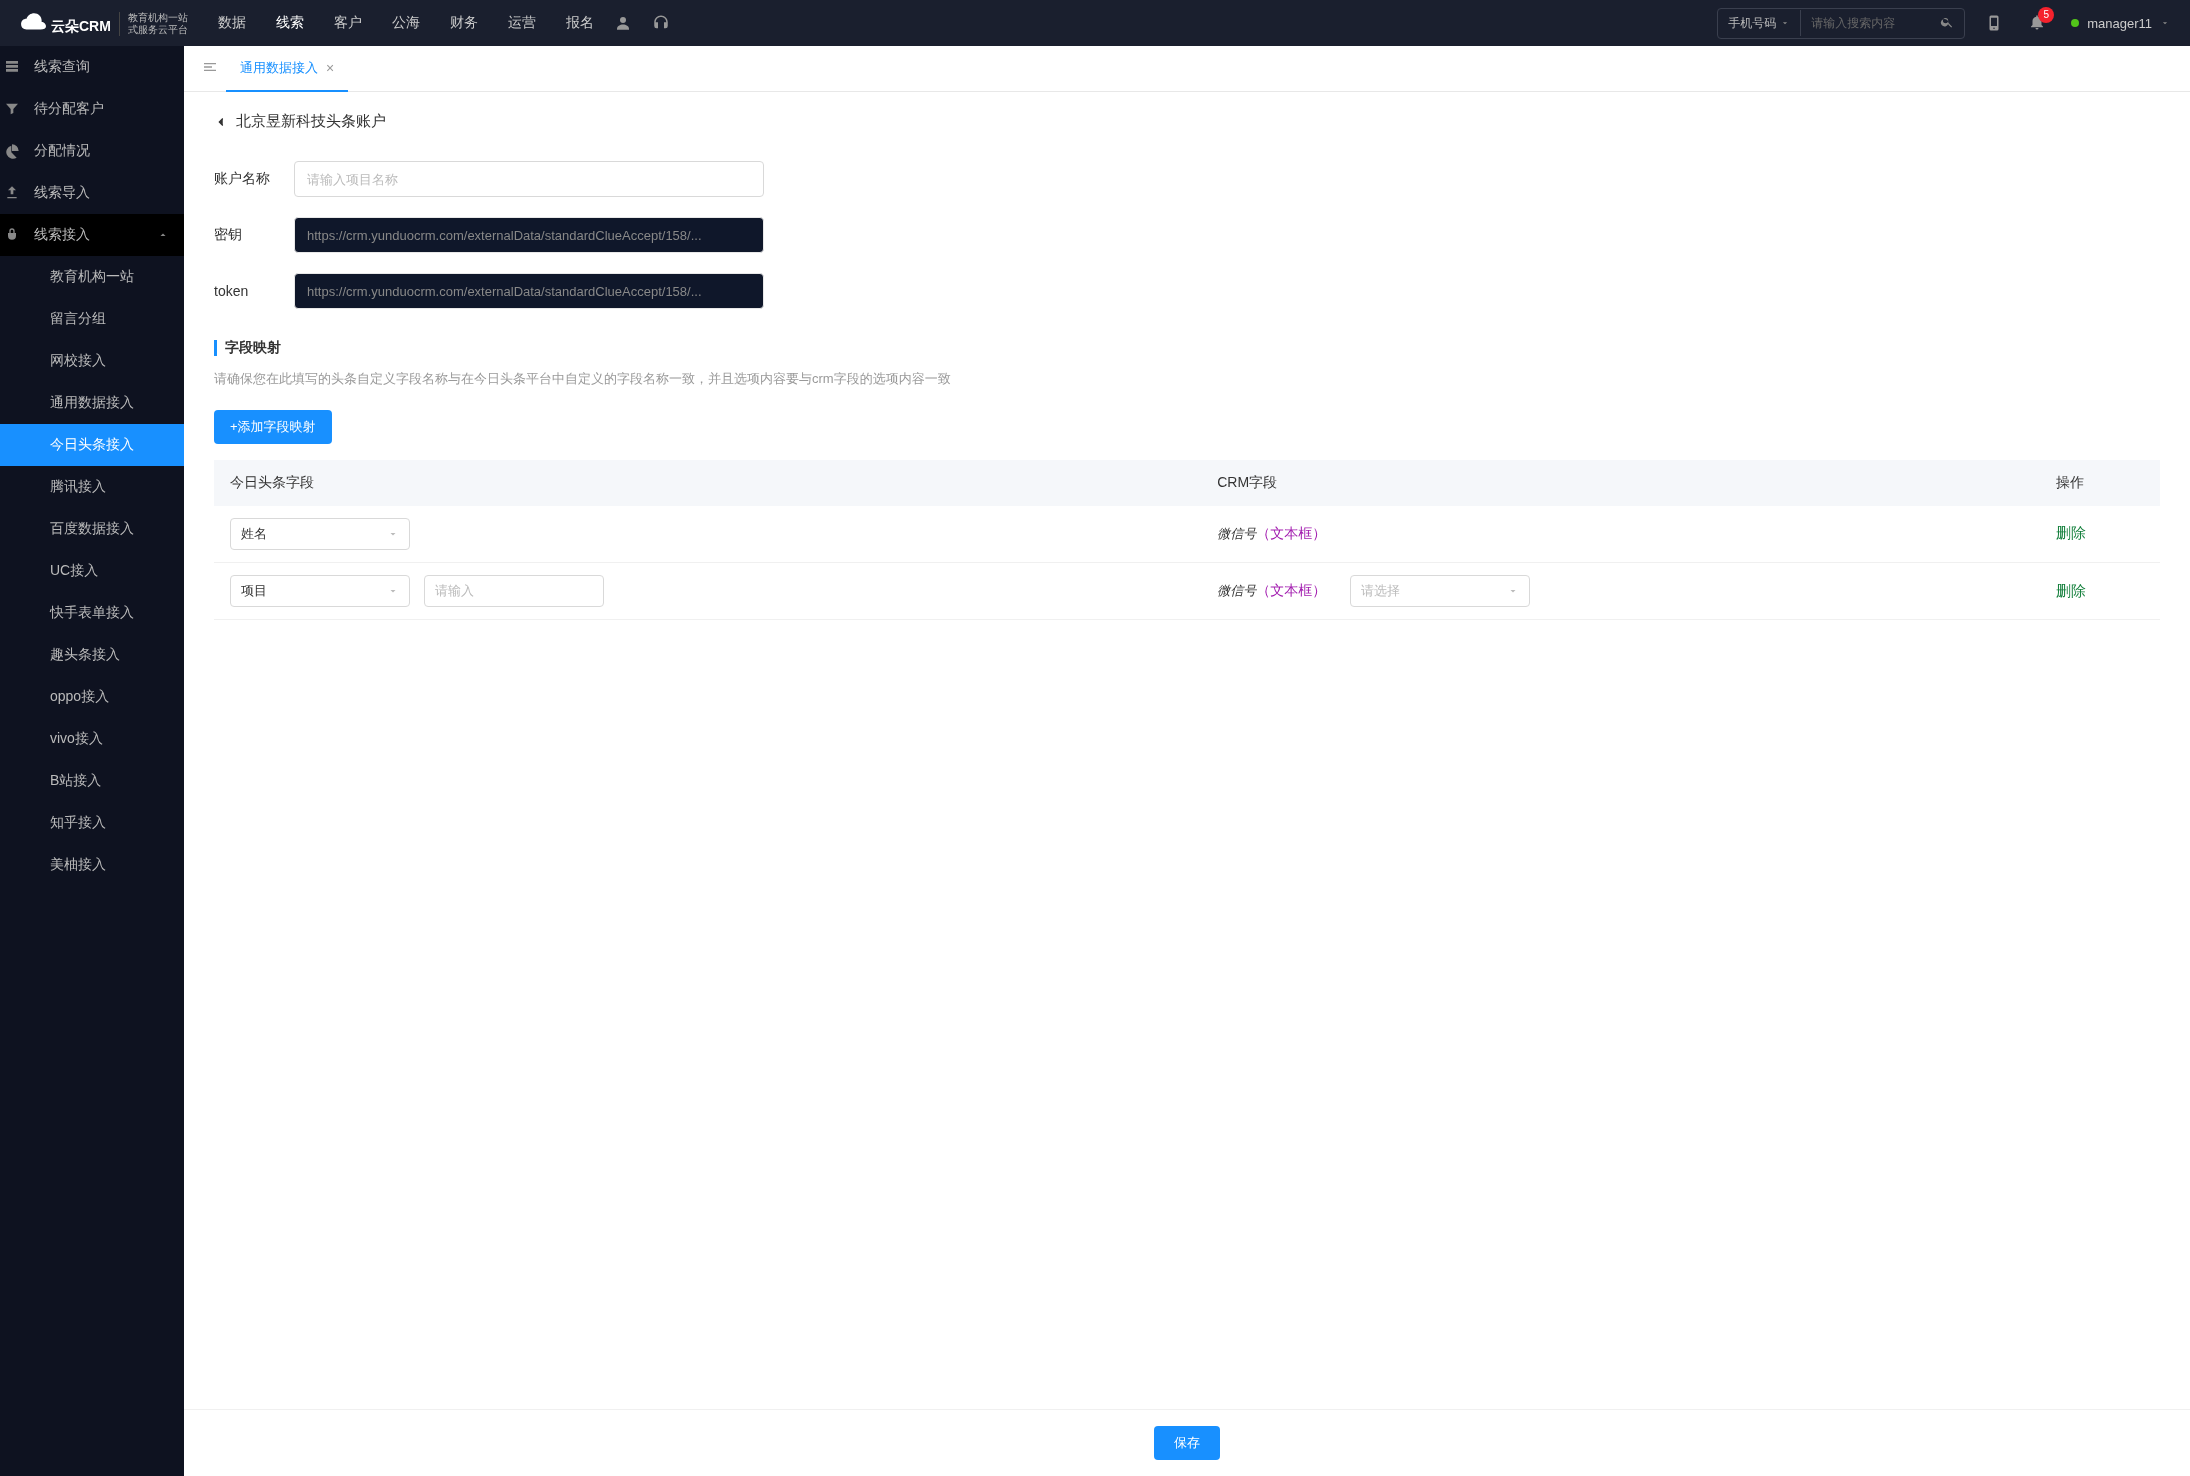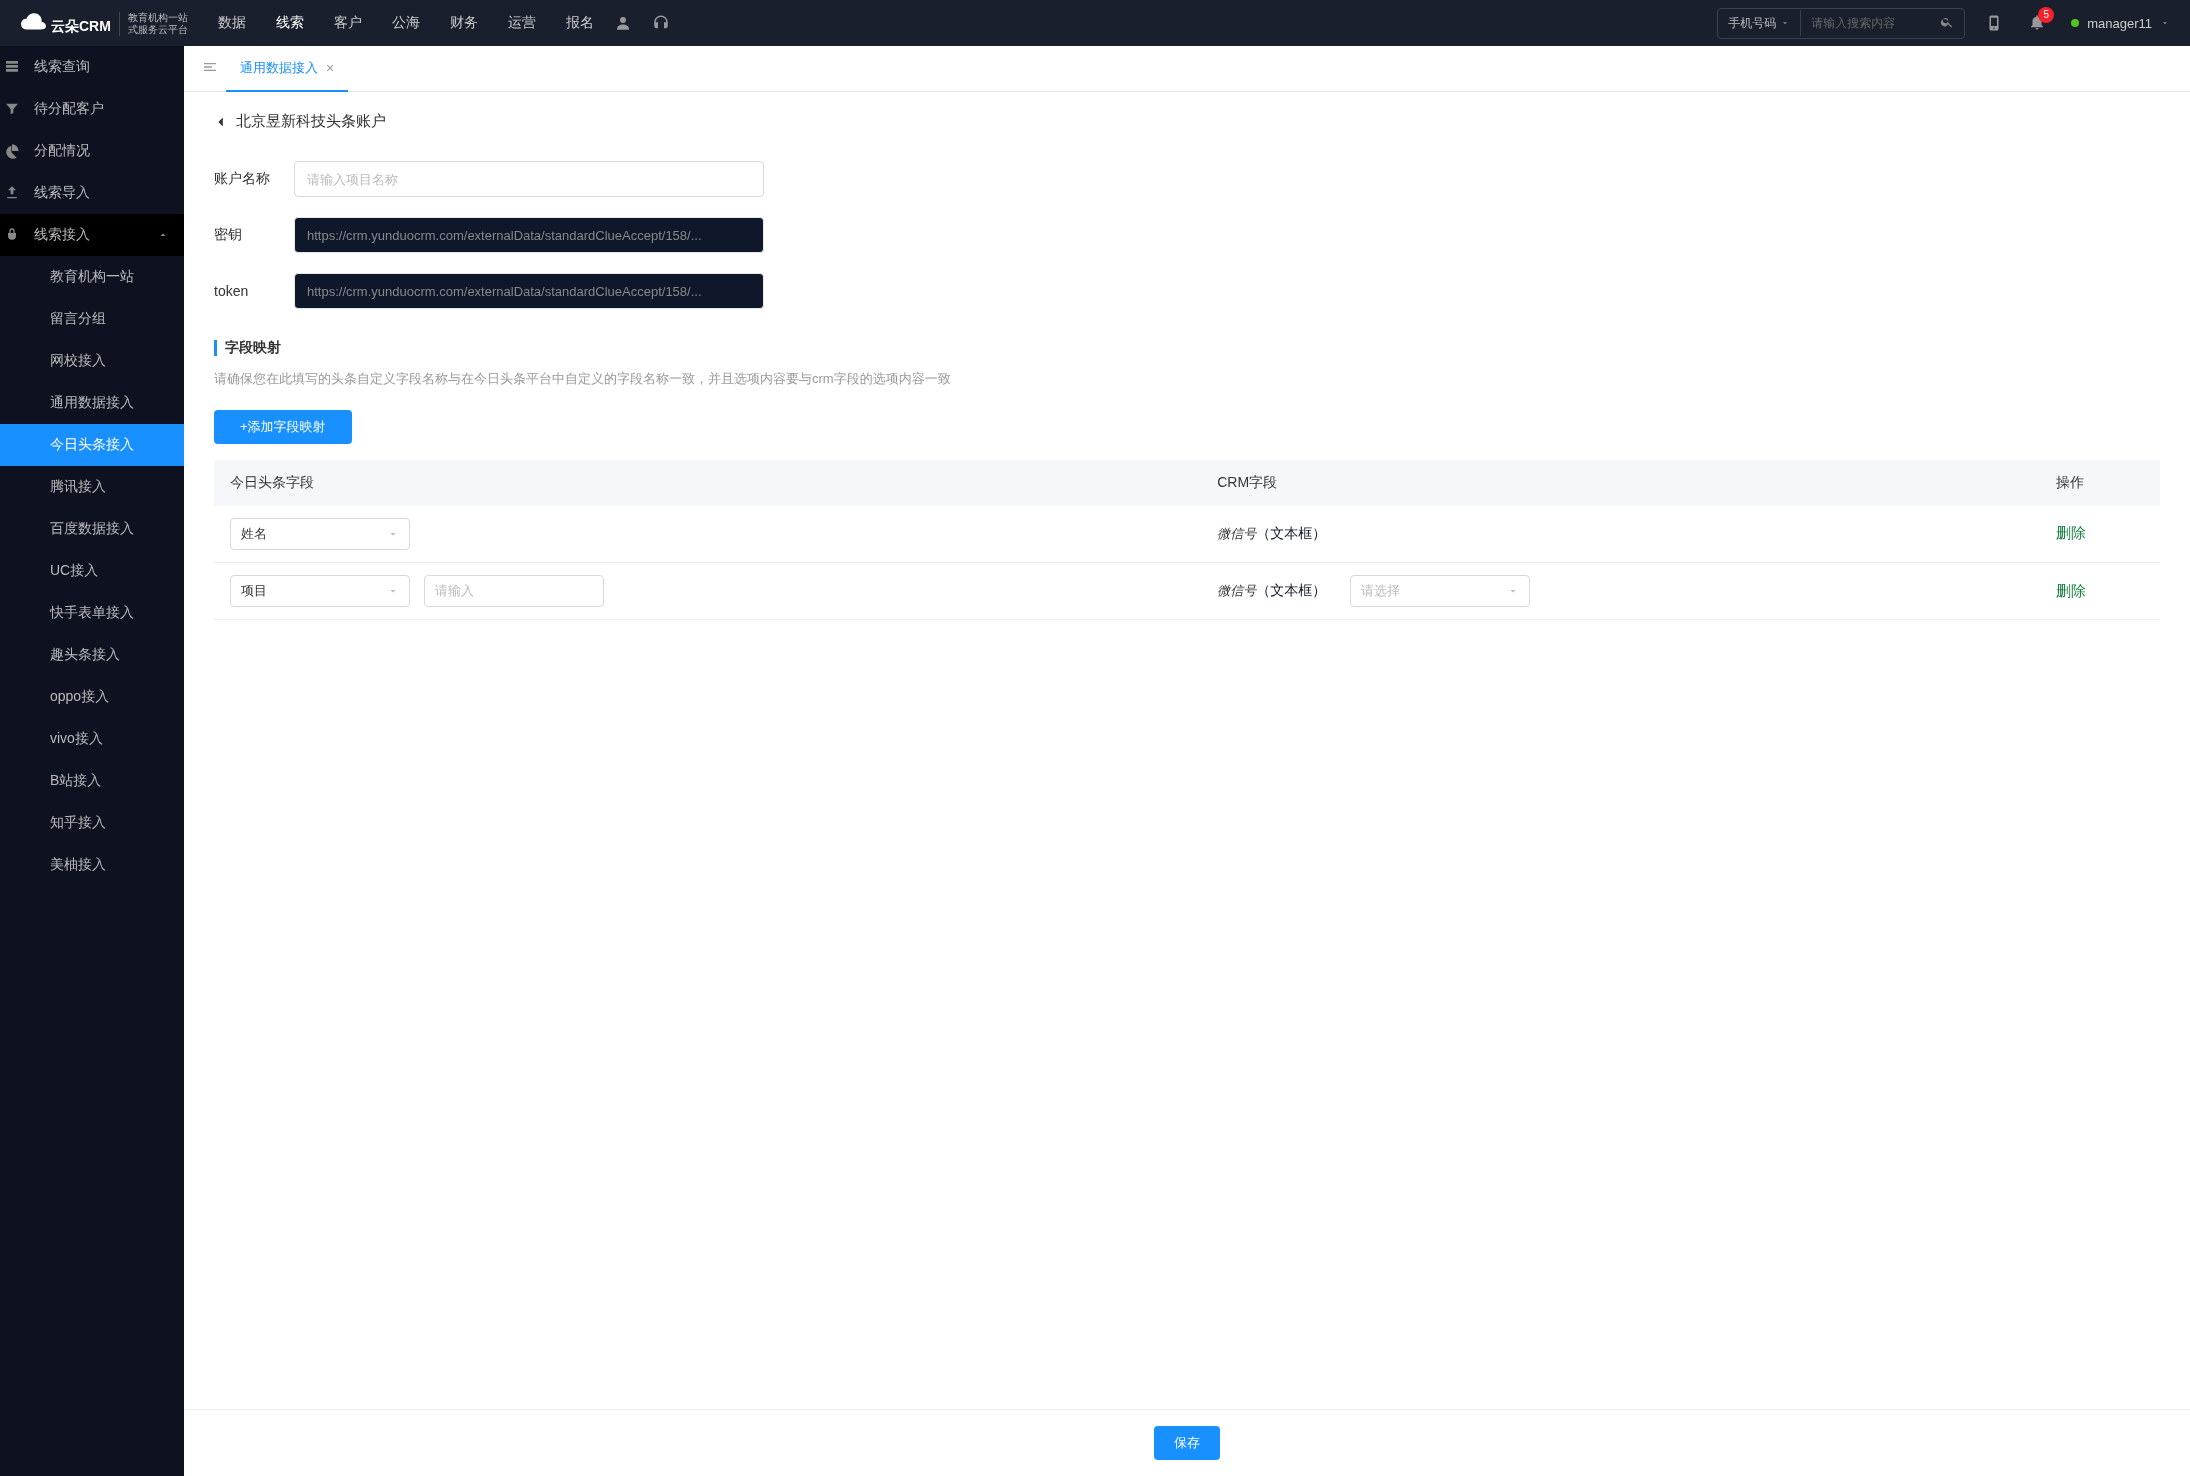--- a/index.html
+++ b/index.html
@@ -61,34 +61,34 @@
 .form-label { width: 80px; font-size: 14px; color: #333; flex-shrink: 0; }
 .form-input { flex: 0 0 470px; height: 36px; border: 1px solid #d9d9d9; border-radius: 4px; padding: 0 12px; font-size: 13px; outline: none; }
 .form-input::placeholder { color: #bbb; }
 .form-input.readonly { background: #0f172a; color: #888; border-color: #e8e8e8; cursor: default; }
 
 .section-header { display: flex; align-items: center; margin: 30px 0 12px; }
 .section-bar { width: 3px; height: 16px; background: #1890ff; margin-right: 8px; }
 .section-title { font-size: 14px; font-weight: 600; color: #333; }
 .section-desc { font-size: 13px; color: #999; margin-bottom: 20px; line-height: 1.6; }
 
-.add-btn { background: #1890ff; color: #fff; border: none; border-radius: 4px; padding: 8px 26px; font-size: 13px; cursor: pointer; margin-bottom: 16px; }
+.add-btn { background: #1890ff; color: #fff; border: none; border-radius: 4px; padding: 8px 16px; font-size: 13px; cursor: pointer; margin-bottom: 16px; }
 
 .table { width: 100%; border-collapse: collapse; }
 .table thead { background: #f5f7fa; }
 .table th { text-align: left; padding: 14px 16px; font-size: 14px; font-weight: 500; color: #333; }
 .table th.op { text-align: left; width: 120px; }
 .table td { padding: 12px 16px; border-bottom: 1px solid #f0f0f0; vertical-align: middle; }
 .select-box { display: inline-flex; align-items: center; justify-content: space-between; width: 180px; height: 32px; border: 1px solid #d9d9d9; border-radius: 4px; padding: 0 10px; cursor: pointer; font-size: 13px; background: #fff; }
 .select-box.placeholder { color: #bbb; }
 .select-box svg { width: 12px; height: 12px; fill: #bbb; }
 .inline-input { border: 1px solid #d9d9d9; border-radius: 4px; height: 32px; padding: 8px 10px; font-size: 13px; width: 180px; outline: none; }
 .inline-input::placeholder { color: #bbb; }
 .crm-label { font-size: 13px; color: #333; font-style: italic; }
-.crm-sub { color: #0f172a; }
+.crm-sub { color: #a21caf; }
 .delete-link { color: #15803d; cursor: pointer; font-size: 15px; }
 
 .footer-bar { display: flex; justify-content: center; padding: 16px 0; border-top: 1px solid #f0f0f0; background: #fff; }
 .save-btn { background: #1890ff; color: #fff; border: none; border-radius: 4px; padding: 8px 20px; font-size: 13px; cursor: pointer; }
 </style>
 </head>
 <body>
 
 <div class="header">
   <div class="logo">

